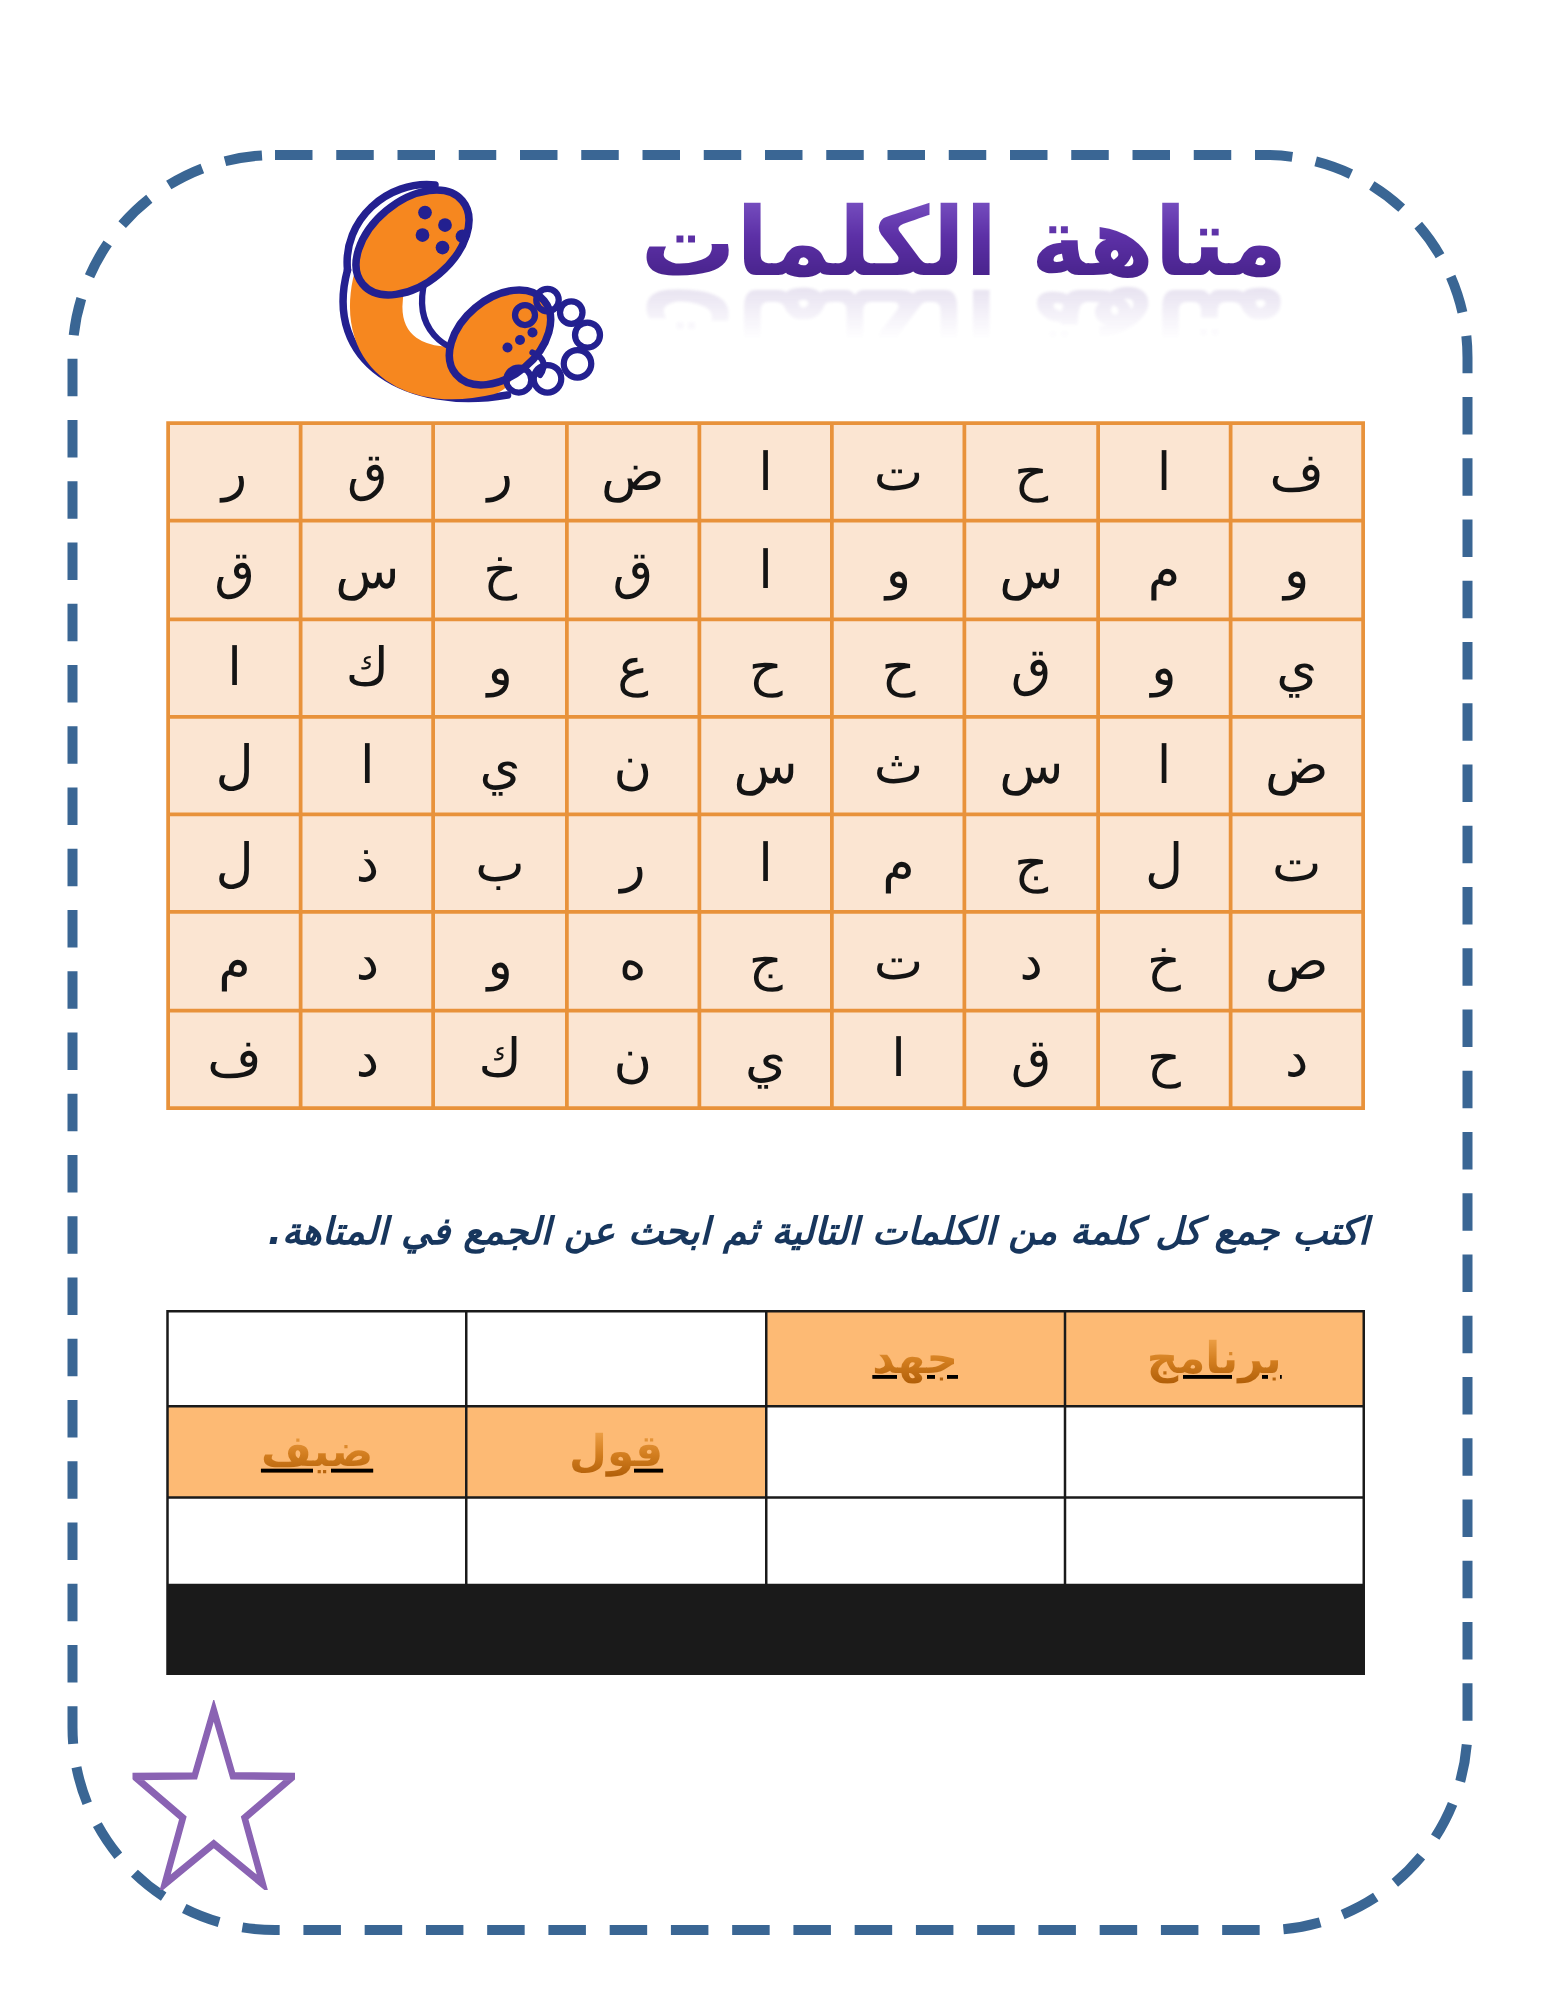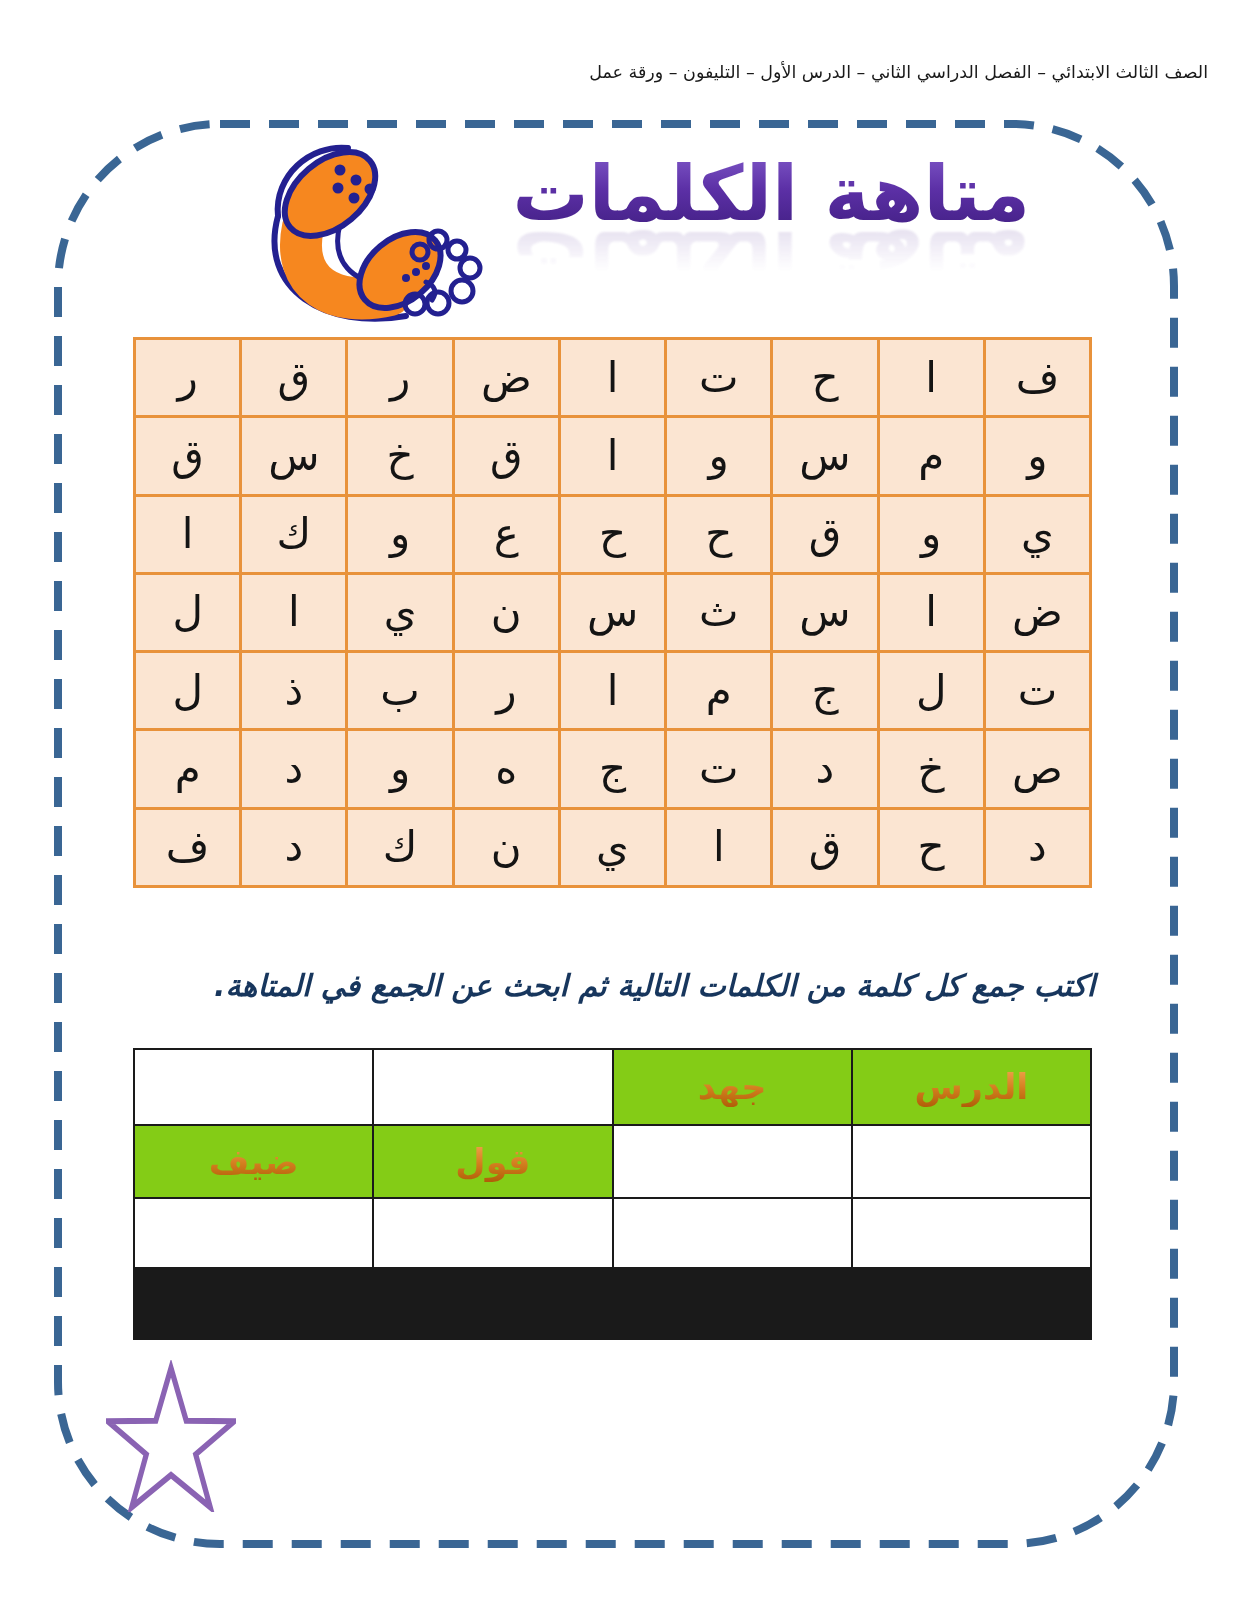--- a/index.html
+++ b/index.html
@@ -38,36 +38,35 @@
 
   
   .instruction { position:absolute; left:133px; top:968px; width:962px; direction:rtl;
                  text-align:right; font-size:30px; font-weight:bold; color:#17365D;font-style:italic; }
 
   
   .words-table { position:absolute; left:133px; top:1048px; width:959px; height:292px;
                  display:grid; grid-template-columns:repeat(4,1fr);
                  grid-template-rows:74px 71px 68px 71px;
                  direction:rtl; background:#1a1a1a; padding:2px; gap:2px; }
-  .word-cell { background:#84cc16; display:flex; align-items:center; justify-content:center;
+  .word-cell { background:#fdba74; display:flex; align-items:center; justify-content:center;
                font-size:35px; font-weight:bold; direction:rtl;
-               background-image:none; }
+               background-image:none;text-decoration:underline; }
   .word-cell span { background:linear-gradient(180deg,#F2A64E 0%, #D27D1E 55%, #B05E08 100%);
                -webkit-background-clip:text; background-clip:text; color:transparent; }
   .answer-cell { background:#ffffff; }
 
   
   .star-svg { position:absolute; left:106px; top:1360px; }
 </style>
 </head>
 <body>
 
 <div class="page">
 
-  <div class="header-line">الصف الثالث الابتدائي – الفصل الدراسي الثاني – الدرس الأول – التليفون – ورقة عمل</div>
 
   <svg class="frame-svg" width="1128" height="1432" viewBox="0 0 1128 1432">
     <rect x="6" y="6" width="1116" height="1420" rx="162" ry="162" fill="none" stroke="#3A6694" stroke-width="8" stroke-dasharray="30 19"></rect>
   </svg>
 
   <svg class="phone-svg" width="250" height="200" viewBox="0 0 250 200">
 
     <path d="M30,84 C10,158 78,198 158,184" fill="none" stroke="#232090" stroke-width="6" stroke-linecap="round"></path>
     <path d="M30,84 C26,44 62,12 100,16" fill="none" stroke="#232090" stroke-width="6" stroke-linecap="round"></path>
 
@@ -167,21 +166,21 @@
       <div class="grid-cell">ن</div>
       <div class="grid-cell">ك</div>
       <div class="grid-cell">د</div>
       <div class="grid-cell">ف</div>
     </div>
 
   <div class="instruction">اكتب جمع كل كلمة من الكلمات التالية ثم ابحث عن الجمع في المتاهة.</div>
 
   <div class="words-table">
       <div class="word-cell">
-        <span>الدرس</span>
+        <span>برنامج</span>
       </div>
       <div class="word-cell">
         <span>جهد</span>
       </div>
       <div class="answer-cell"></div>
       <div class="answer-cell"></div>
       <div class="answer-cell"></div>
       <div class="answer-cell"></div>
       <div class="word-cell">
         <span>قول</span>

